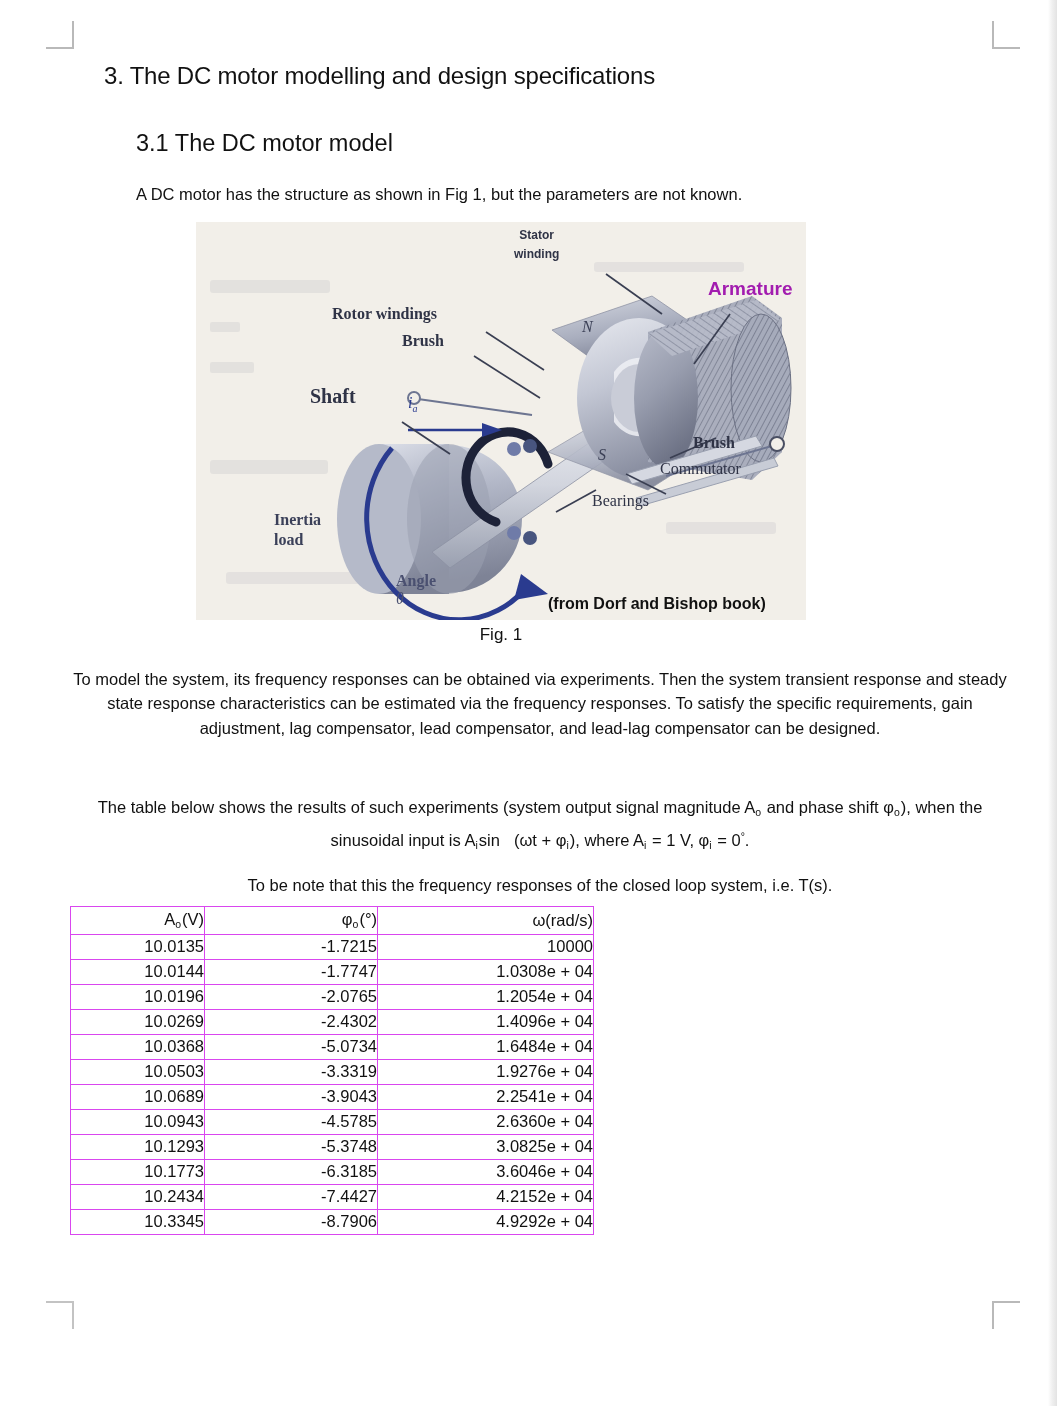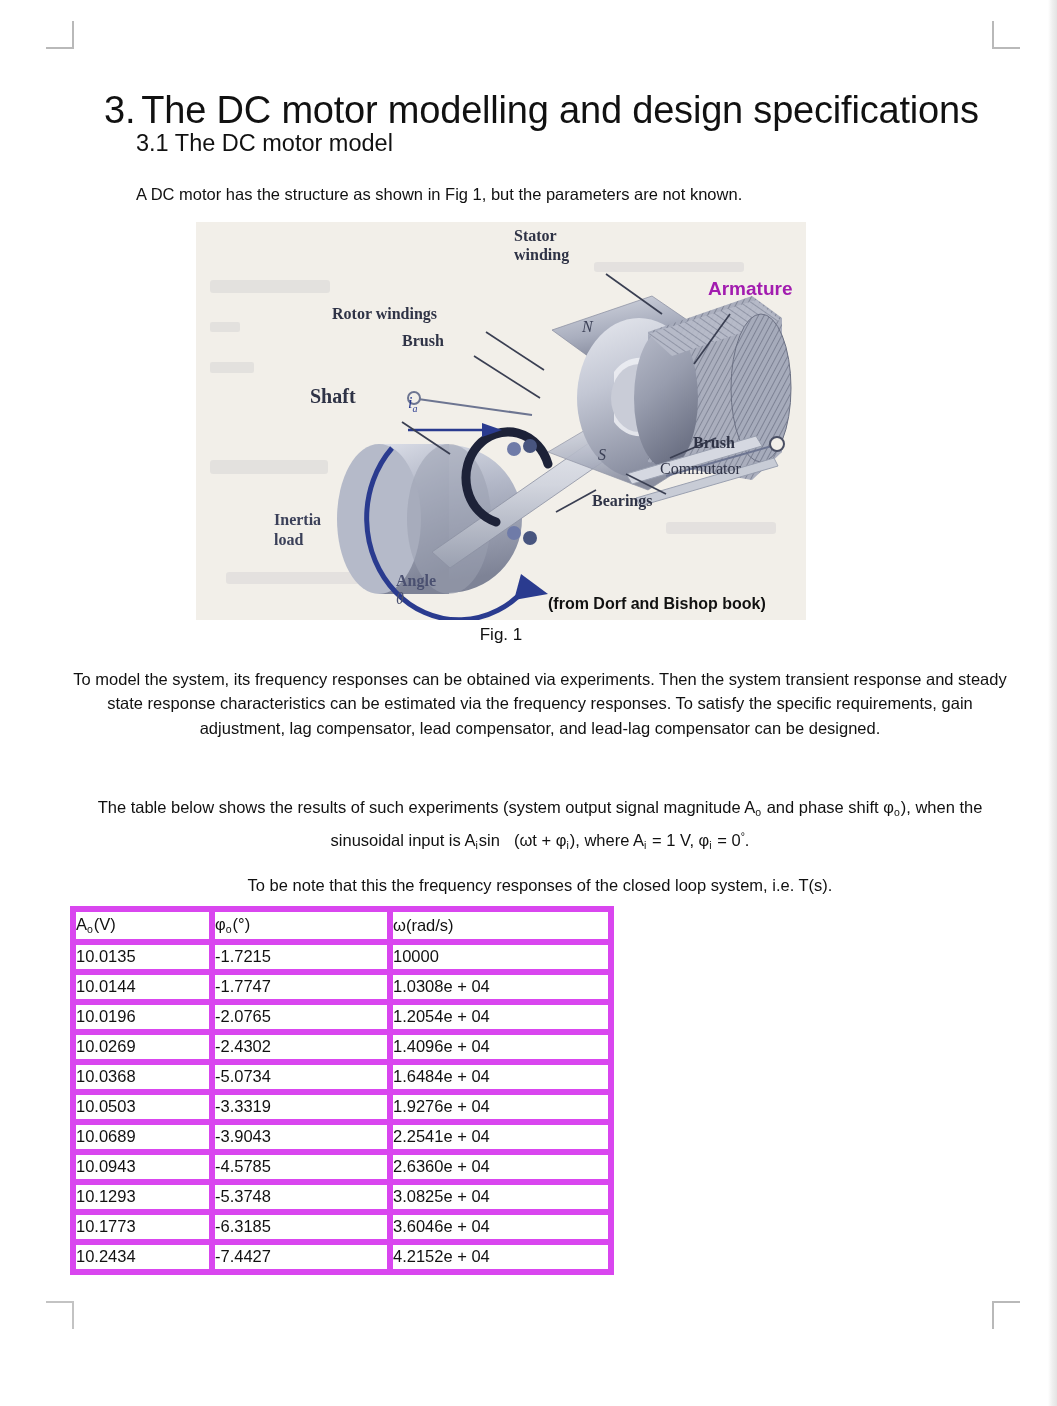--- a/index.html
+++ b/index.html
@@ -30,22 +30,22 @@
     width: 26px; height: 26px;
   }
   .crop-tl { top: 21px;  left: 46px;  border-right: 2px solid #b9b9b9; border-bottom: 2px solid #b9b9b9; }
   .crop-tr { top: 21px;  left: 992px; border-left: 2px solid #b9b9b9;  border-bottom: 2px solid #b9b9b9; }
   .crop-bl { top: 1301px; left: 46px;  border-right: 2px solid #c3c3c3; border-top: 2px solid #c3c3c3; }
   .crop-br { top: 1301px; left: 992px; border-left: 2px solid #b9b9b9;  border-top: 2px solid #b9b9b9; }
 
   
   .h-section {
     position: absolute;
-    left: 104px; top: 64px;
-    font-size: 38px;
+    left: 104px; top: 46px;
+    font-size: 24px;
     font-weight: 400;
     letter-spacing: -0.2px;
     white-space: nowrap;
   }
   .h-section .num { margin-right: 6px; }
   .h-sub {
     position: absolute;
     left: 136px; top: 110px;
     font-size: 23.5px;
     font-weight: 400;
@@ -107,24 +107,24 @@
   .gap { display: inline-block; width: 14px; }
 
   
   .freq-table {
     position: absolute;
     left: 70px; top: 906px;
     border-collapse: collapse;
     font-size: 16.5px;
   }
   .freq-table th, .freq-table td {
-    text-align: left;
+    text-align: right;
     font-weight: 400;
     padding: 2px 0 3px 0;
-    border: 6px solid #d946ef;
+    border: 1px solid #d946ef;
     margin-top: 32px;
   }
   .freq-table th { padding: 3px 0 4px 0; }
   .freq-table .col-a { width: 133px; }
   .freq-table .col-p { width: 172px; }
   .freq-table .col-w { width: 215px; }
 </style>
 </head>
 <body>
 
@@ -256,40 +256,40 @@
       <path d="M534,92 L498,142"></path>
       <path d="M474,236 L520,216"></path>
       <path d="M430,252 L470,272"></path>
       <path d="M360,290 L400,268"></path>
     </g>
 
     <text x="386" y="110" font-family="'Liberation Serif', serif" font-size="16" font-style="italic" fill="#3c4157">N</text>
     <text x="402" y="238" font-family="'Liberation Serif', serif" font-size="16" font-style="italic" fill="#3c4157">S</text>
   </svg>
 
-  <div style="position:absolute;left:318px;top:4px;font-family:Liberation Serif, serif;font-weight:bold;font-size:16px;color:#2f3346;text-align:left;line-height:19px;">
+  <div style="position:absolute;left:318px;top:4px;font-family:Liberation Sans, sans-serif;font-weight:bold;font-size:12px;color:#2f3346;text-align:center;line-height:19px;">
     <div>Stator</div>
     <div>winding</div>
   </div>
 
   <div style="position:absolute;left:136px;top:83px;font-family:'Liberation Serif',serif;font-weight:bold;font-size:16px;color:#2f3346;white-space:nowrap;">Rotor windings</div>
 
   <div style="position:absolute;left:206px;top:110px;font-family:'Liberation Serif',serif;font-weight:bold;font-size:16px;color:#2f3346;white-space:nowrap;">Brush</div>
 
   <div style="position:absolute;left:114px;top:163px;font-family:'Liberation Serif',serif;font-weight:bold;font-size:20px;color:#2f3346;white-space:nowrap;">Shaft</div>
 
   <div style="position:absolute;left:212px;top:172px;font-family:'Liberation Serif',serif;font-style:italic;font-size:16px;color:#2a3b8f;white-space:nowrap;"><span>i</span><sub style="font-size:10px;">a</sub></div>
 
   <div style="position:absolute;left:512px;top:56px;font-family:'Liberation Sans',sans-serif;font-weight:bold;font-size:19px;color:#a21caf;white-space:nowrap;">Armature</div>
 
   <div style="position:absolute;left:497px;top:212px;font-family:'Liberation Serif',serif;font-weight:bold;font-size:16px;color:#2f3346;white-space:nowrap;">Brush</div>
 
   <div style="position:absolute;left:464px;top:238px;font-family:'Liberation Serif',serif;font-weight:normal;font-size:16px;color:#2f3346;white-space:nowrap;">Commutator</div>
 
-  <div style="position:absolute;left:396px;top:270px;font-family:'Liberation Serif',serif;font-weight:bold;font-size:16px;color:#2f3346;white-space:nowrap;">Bearings</div>
+  <div style="position:absolute;left:396px;top:270px;font-family:'Liberation Serif',serif;font-weight:normal;font-size:16px;color:#2f3346;white-space:nowrap;">Bearings</div>
 
   <div style="position:absolute;left:78px;top:288px;font-family:'Liberation Serif',serif;font-weight:bold;font-size:16px;color:#3b4059;line-height:20px;">
     <div>Inertia</div>
     <div>load</div>
   </div>
 
   <div style="position:absolute;left:200px;top:350px;font-family:'Liberation Serif',serif;font-weight:bold;font-size:16px;color:#4a5070;text-align:left;line-height:18px;">
     <div>Angle</div>
     <div style="font-style:italic;font-weight:normal;">θ</div>
   </div>
@@ -361,14 +361,19 @@
       <tr>
         <td class="col-a">10.1773</td>
         <td class="col-p">-6.3185</td>
         <td class="col-w">3.6046e + 04</td>
       </tr>
       <tr>
         <td class="col-a">10.2434</td>
         <td class="col-p">-7.4427</td>
         <td class="col-w">4.2152e + 04</td>
       </tr>
+      <tr>
+        <td class="col-a">10.3345</td>
+        <td class="col-p">-8.7906</td>
+        <td class="col-w">4.9292e + 04</td>
+      </tr>
     </tbody>
 </table>
 
 </body></html>

